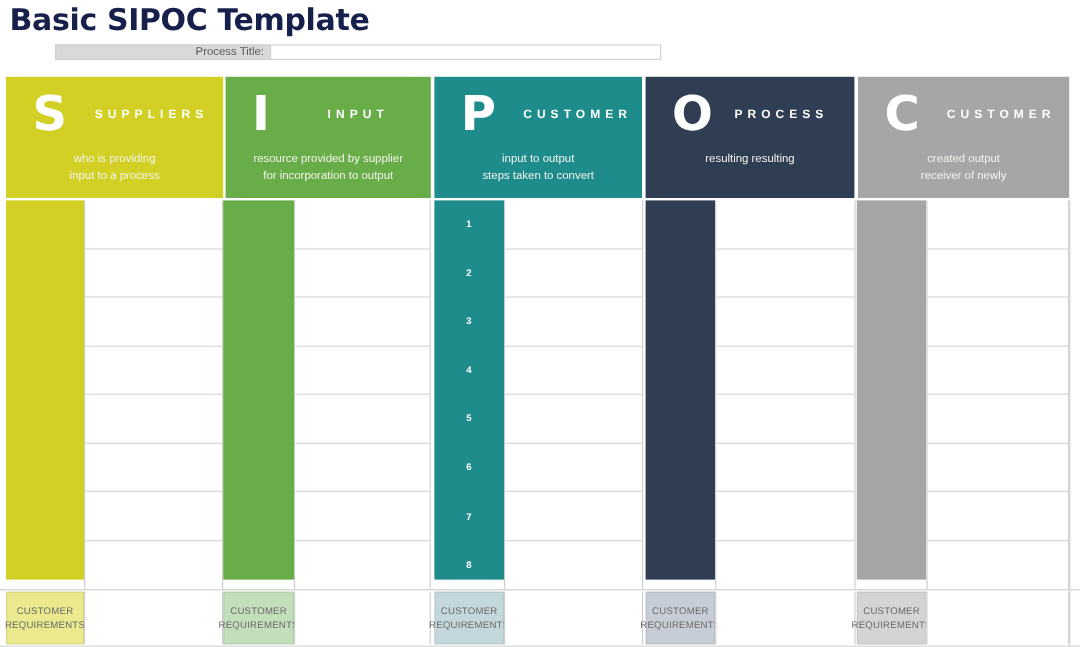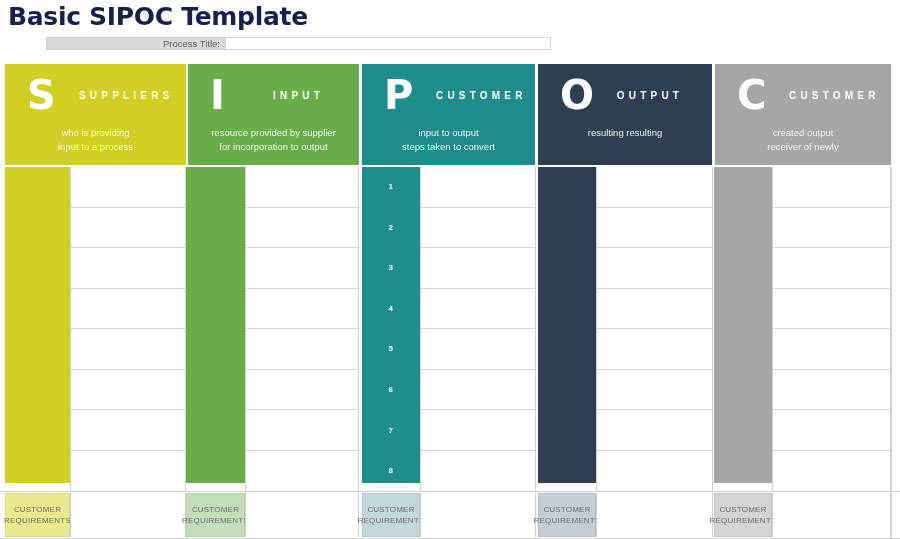--- a/index.html
+++ b/index.html
@@ -236,21 +236,21 @@
           <div class="hdr-word">CUSTOMER</div>
         </div>
         <div class="hdr-desc">
           <span>input to output</span>
           <span>steps taken to convert</span>
         </div>
       </div>
       <div class="hdr" style="left: 538px; width: 174px; background: rgb(47, 62, 82);">
         <div class="hdr-top">
           <div class="hdr-letter">O</div>
-          <div class="hdr-word">OUTPUT</div>
+          <div class="hdr-word">PROCESS</div>
         </div>
         <div class="hdr-desc">
           <span>resulting resulting</span>
         </div>
       </div>
       <div class="hdr" style="left: 715px; width: 176px; background: rgb(166, 166, 166);">
         <div class="hdr-top">
           <div class="hdr-letter">C</div>
           <div class="hdr-word">CUSTOMER</div>
         </div>

